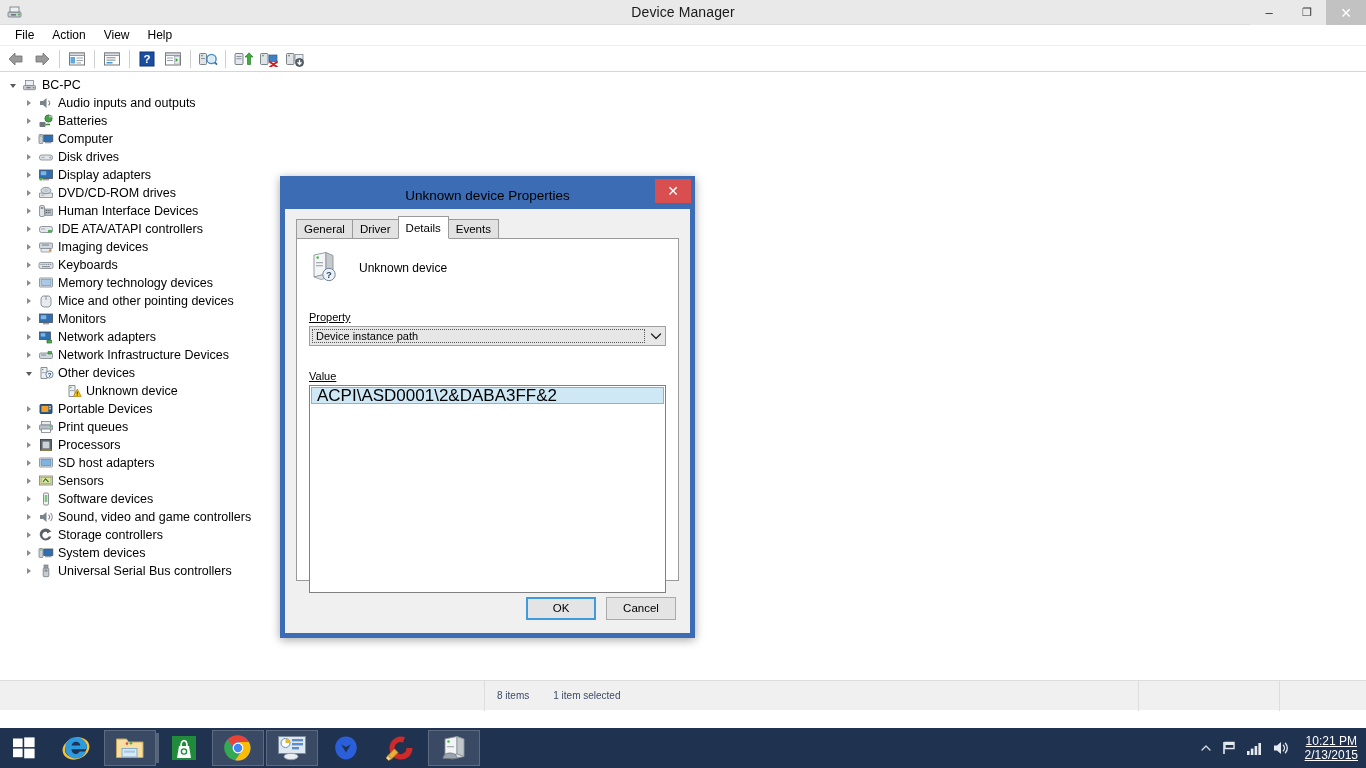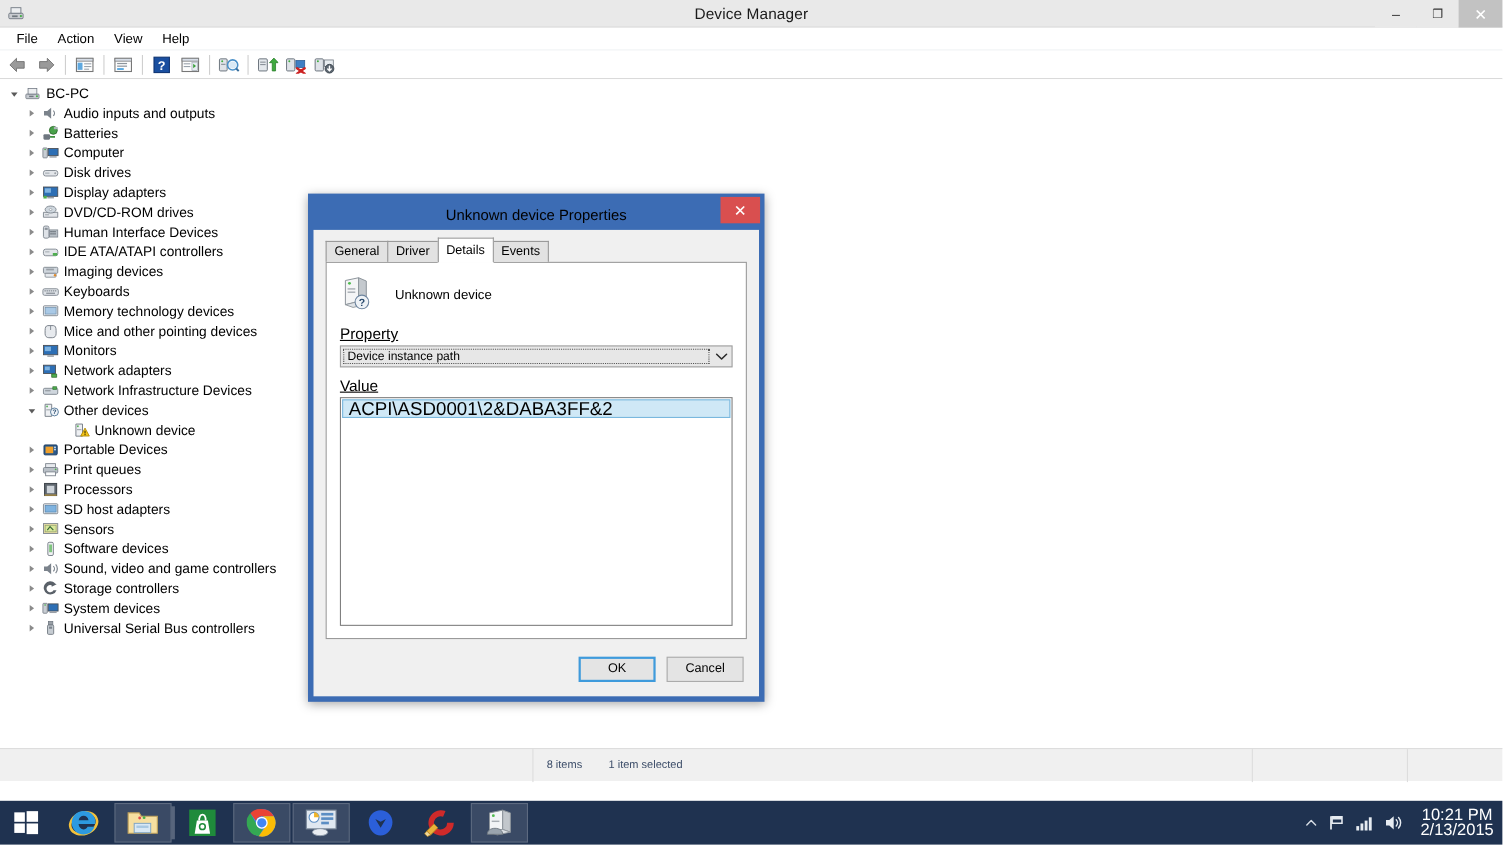--- a/index.html
+++ b/index.html
@@ -110,21 +110,21 @@
     border-bottom: 1px solid #ffffff; position: relative; z-index: 3; margin-bottom: -1px;
   }
   .tabpage {
     background: #ffffff; border: 1px solid #9a9a9a; height: 343px;
     margin-top: 0; padding: 10px 12px 0 12px; position: relative; z-index: 1;
   }
 
   .dev-header { display: flex; align-items: center; height: 38px; }
   .dev-header .dev-name { font-size: 12px; color: #000; padding-left: 20px; }
 
-  .field-label { font-size: 14px; color: #000; margin-top: 8px; margin-bottom: 3px; }
+  .field-label { font-size: 11px; color: #000; margin-top: 24px; margin-bottom: 3px; }
   .field-label u { text-decoration: underline; }
 
   .combo {
     height: 20px; background: #e7e7e7; border: 1px solid #a0a0a0;
     display: flex; align-items: center; position: relative;
   }
   .combo .inner {
     position: absolute; left: 2px; top: 2px; right: 20px; bottom: 2px;
     border: 1px dotted #555; display: flex; align-items: center; padding-left: 3px;
   }
@@ -169,22 +169,23 @@
   .tb-app.running { background: rgba(255,255,255,.12); border: 1px solid rgba(255,255,255,.18); }
   .tb-app.grouped::after {
     content: ""; position: absolute; right: -4px; top: 2px; bottom: 2px; width: 3px;
     background: rgba(255,255,255,.25);
   }
   .tray {
     margin-left: auto; height: 40px; display: flex; align-items: center;
     padding-right: 8px; gap: 9px; color: #e8ecf2;
   }
   .tray .clock {
-    font-size: 15px; line-height: 14px; text-align: center; color: #ffffff;
+    font-size: 12px; line-height: 14px; text-align: center; color: #ffffff;
     padding-left: 6px;
+    text-decoration: underline;
   }
   .tray .clock .t1 { display: block; }
   .tray .clock .t2 { display: block; }
   .tray-icon { display: flex; align-items: center; justify-content: center; }
 </style>
 </head>
 <body>
 
 <div id="app-window">
 

